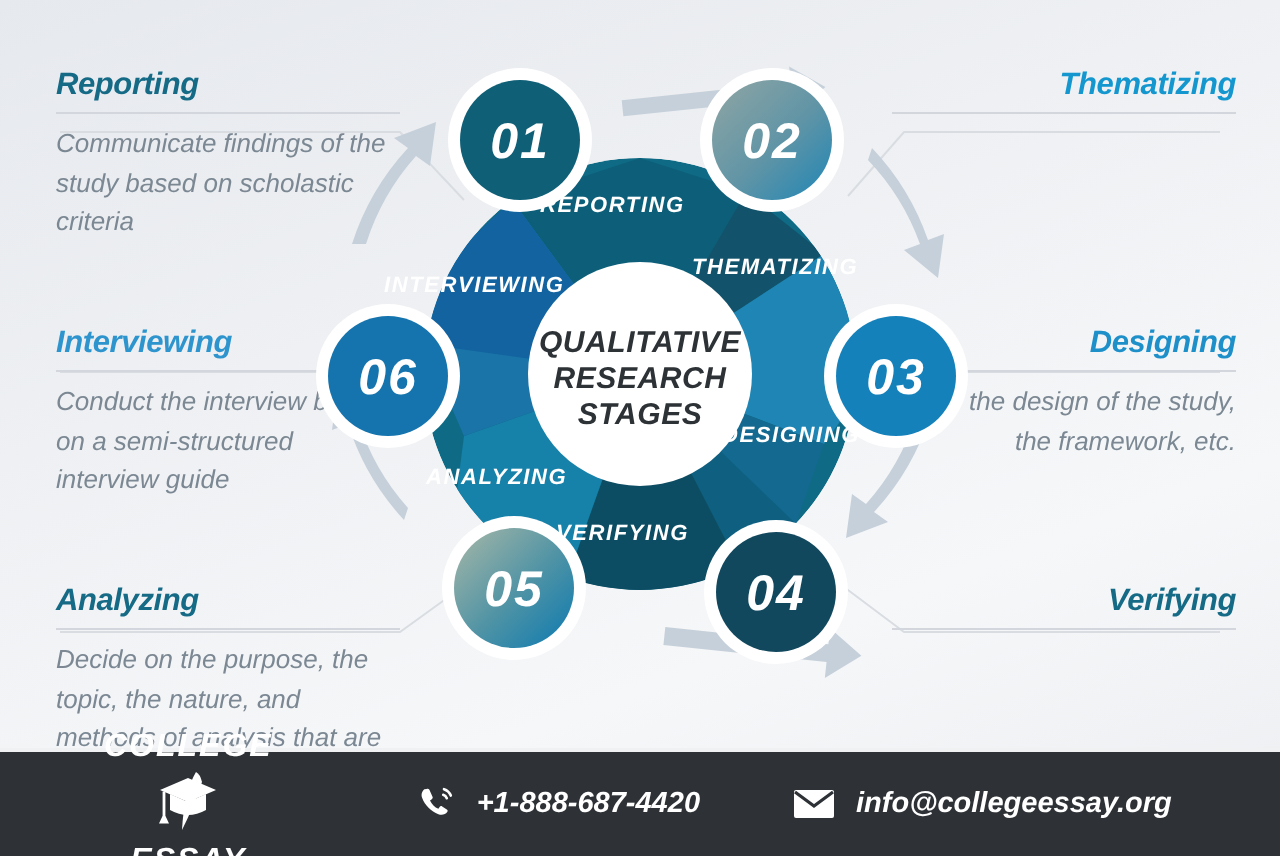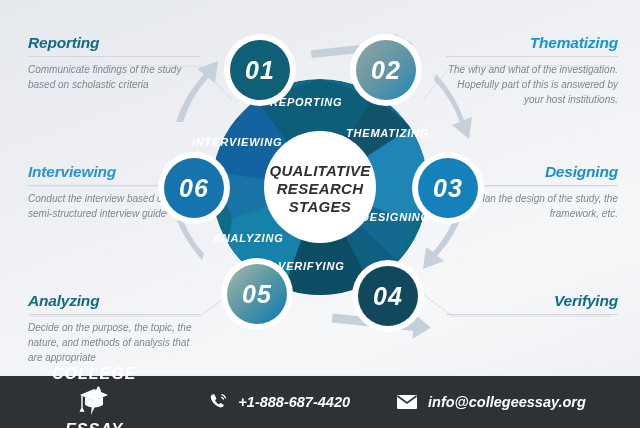--- a/index.html
+++ b/index.html
@@ -18,21 +18,21 @@
   
   .label-block{position:absolute;width:172px;}
   .label-block.left{text-align:left;left:28px;}
   .label-block.right{text-align:right;right:22px;}
   .label-title{
     font-size:15.5px;font-weight:bold;letter-spacing:-.2px;
     margin:0 0 5px 0;line-height:1.1;
   }
   .label-rule{height:1px;background:#d3d7dd;margin-bottom:5px;}
   .label-desc{
-    font-size:10px;line-height:1.5;color:#7b8893;margin:0;
+    font-size:13px;line-height:1.5;color:#7b8893;margin:0;
   }
 
   
   .connector{position:absolute;pointer-events:none;}
 
   
   #wheel{
     position:absolute;left:160px;top:22px;width:320px;height:330px;
   }
   #wheel svg{display:block;overflow:visible;}
@@ -89,21 +89,20 @@
 
   <div class="label-block left" style="left:28px;top:34px;">
     <div class="label-title" style="color:#156a86">Reporting</div>
     <div class="label-rule"></div>
     <div class="label-desc">Communicate findings of the study based on scholastic criteria</div>
   </div>
 
   <div class="label-block right" style="right:22px;top:34px;">
     <div class="label-title" style="color:#1497cf">Thematizing</div>
     <div class="label-rule"></div>
-    <div class="label-desc">The why and what of the investigation. Hopefully part of this is answered by your host institutions.</div>
   </div>
 
   <div class="label-block left" style="left:28px;top:163px;">
     <div class="label-title" style="color:#2d94cd">Interviewing</div>
     <div class="label-rule"></div>
     <div class="label-desc">Conduct the interview based on a semi-structured interview guide</div>
   </div>
 
   <div class="label-block right" style="right:22px;top:163px;">
     <div class="label-title" style="color:#1d8fc9">Designing</div>

